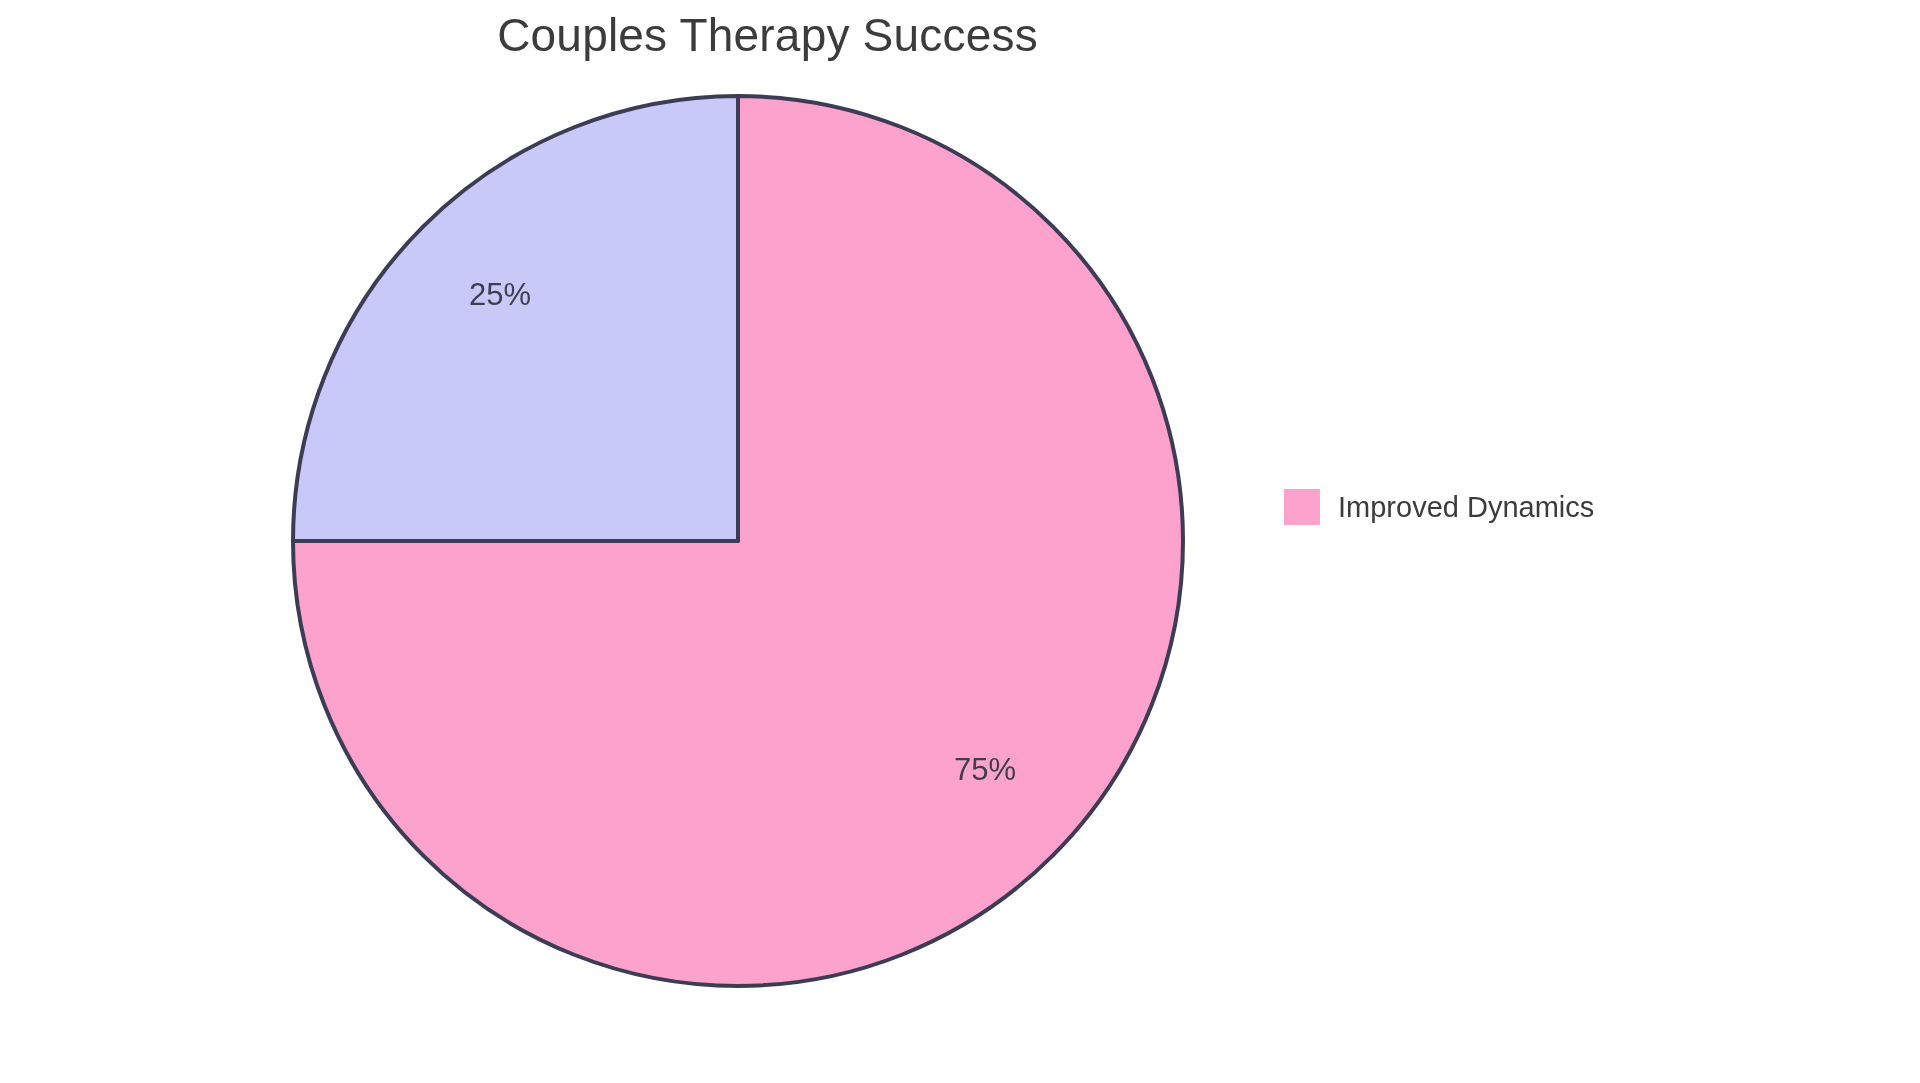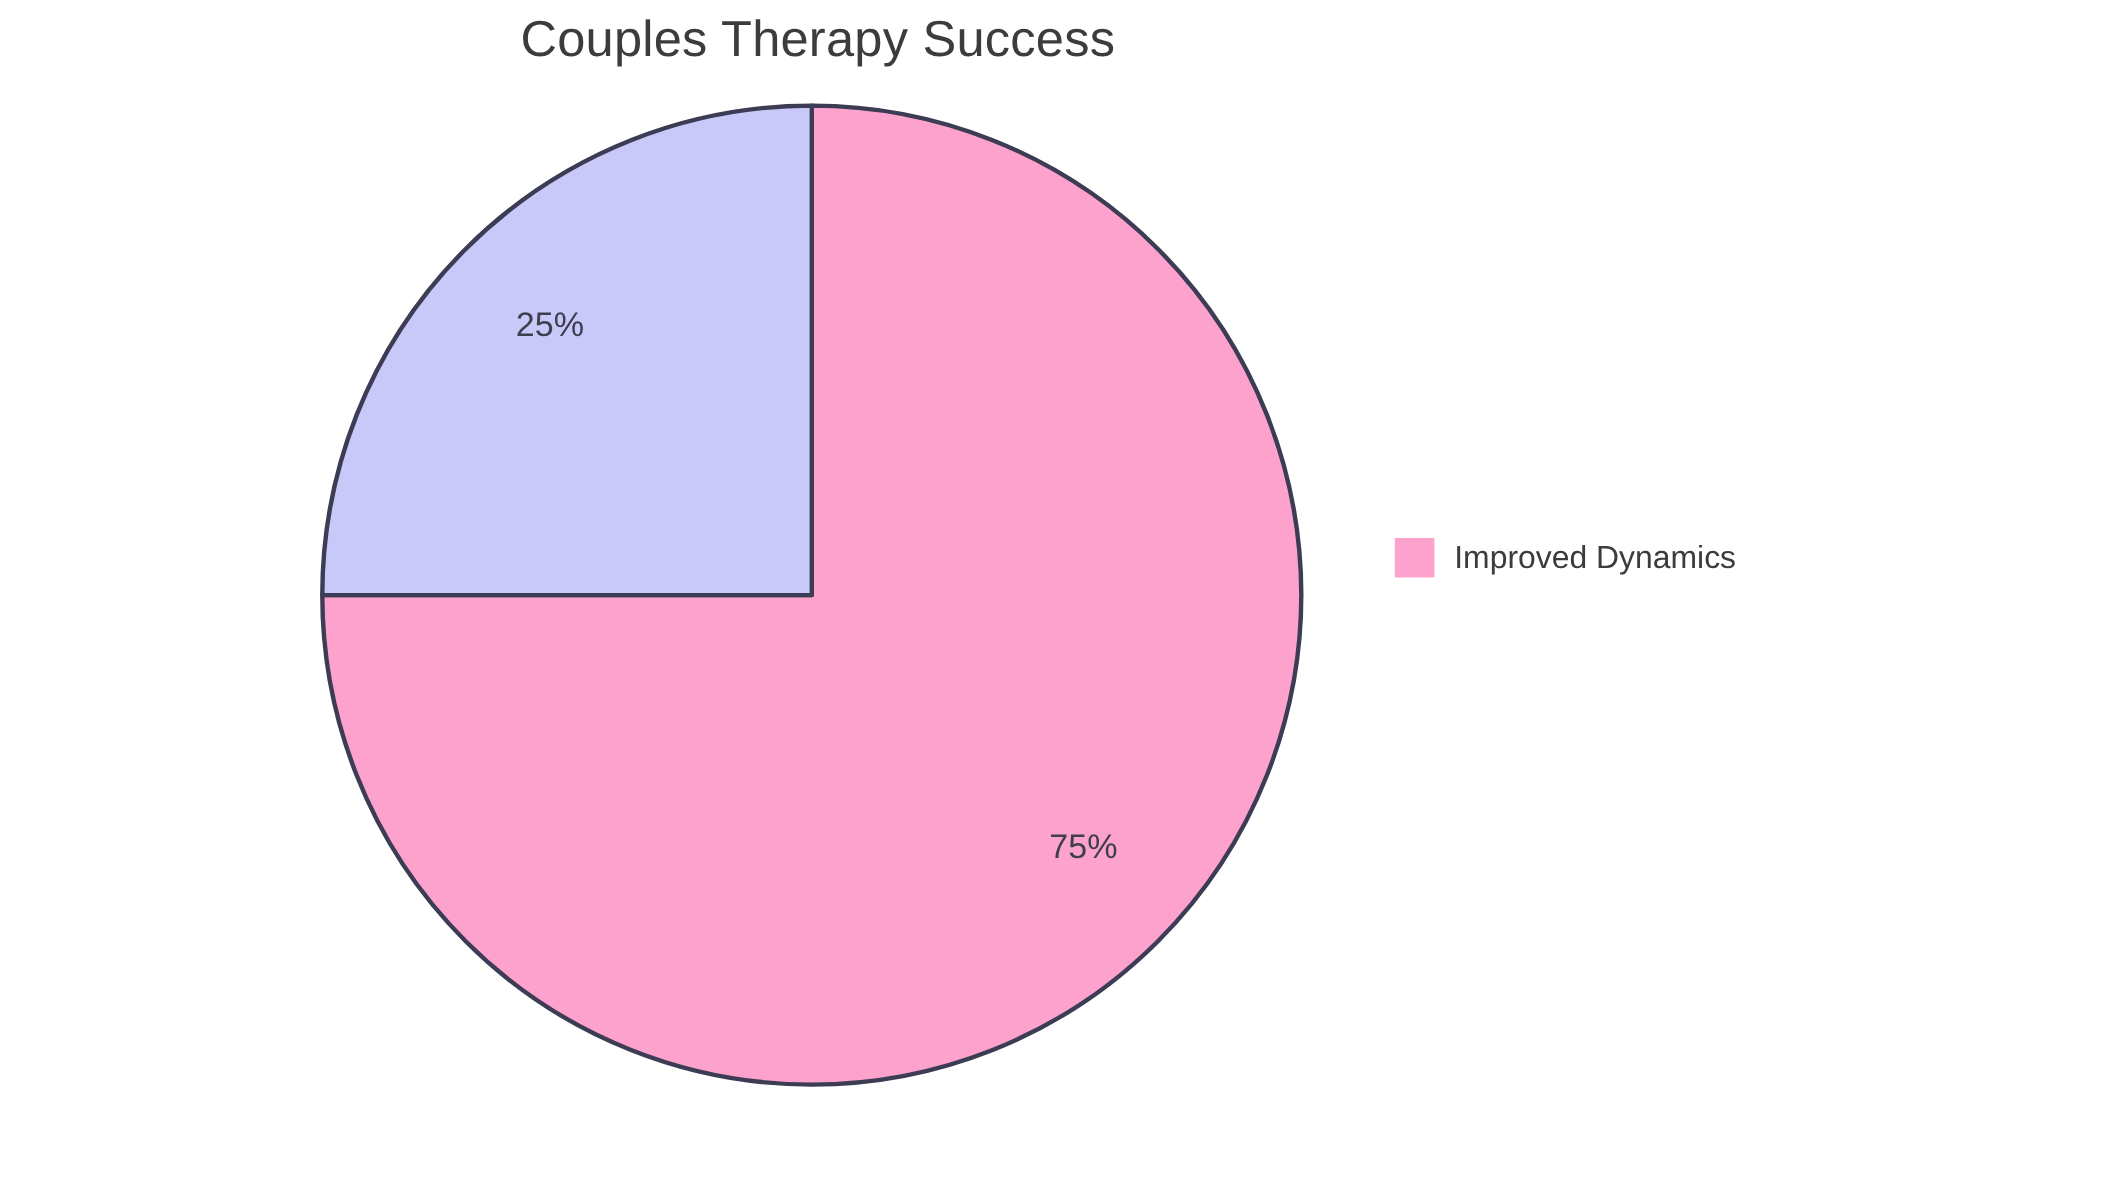--- a/index.html
+++ b/index.html
@@ -57,40 +57,41 @@
     top: 489px;
     display: flex;
     flex-direction: column;
     gap: 17px;
   }
   .legend-row {
     display: flex;
     align-items: center;
     gap: 18px;
     height: 36px;
+    margin-left: 16px;
   }
   .legend-swatch {
     width: 36px;
     height: 36px;
     flex: 0 0 36px;
     border-radius: 1px;
   }
   .legend-label {
     font-size: 29px;
     color: #3c3c3c;
     white-space: nowrap;
     line-height: 1;
   }
 </style>
 </head>
 <body>
 
 <div class="figure" style="background: rgb(255, 255, 255);">
 
-  <div class="chart-title" style="color: rgb(60, 60, 60);">Couples Therapy Success</div>
+  <div class="chart-title" style="color: rgb(60, 60, 60); margin-left: 24px;">Couples Therapy Success</div>
 
   <div class="pie-wrap">
     <svg class="pie-svg" viewBox="0 0 896 896">
 
       <path id="slice-0" d="M 448 448 L 448 3 A 445 445 0 1 1 3 448 Z" fill="#fda2cc" stroke="#3c3c54" stroke-width="4" stroke-linejoin="round"></path>
 
       <path id="slice-1" d="M 448 448 L 3 448 A 445 445 0 0 1 448 3 Z" fill="#c8c9f9" stroke="#3c3c54" stroke-width="4" stroke-linejoin="round"></path>
 
       <text id="label-0" class="slice-label" text-anchor="middle" dominant-baseline="middle" x="695" y="679" fill="#3e3e4e">75%</text>
       <text id="label-1" class="slice-label" text-anchor="middle" dominant-baseline="middle" x="210" y="204" fill="#3e3e4e">25%</text>

